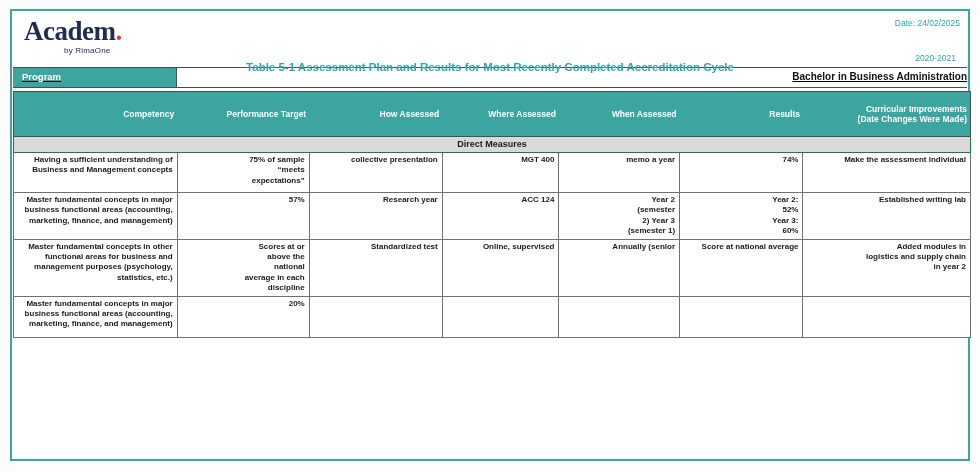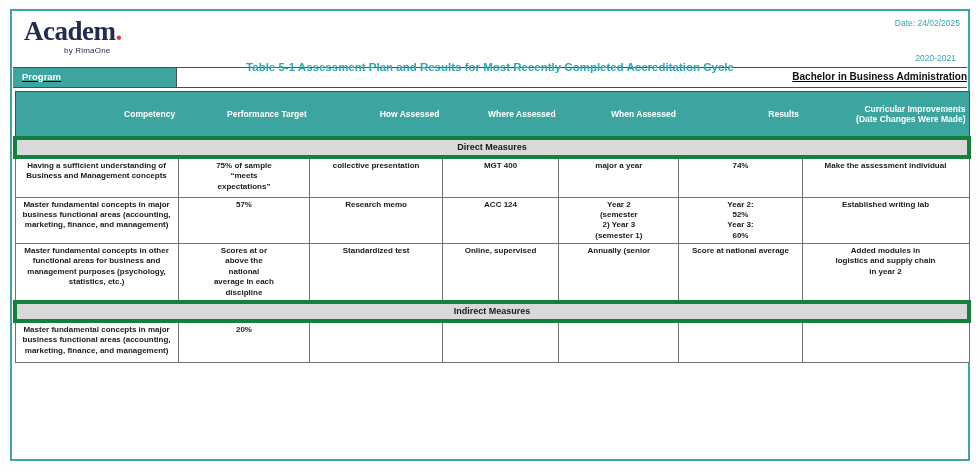--- a/index.html
+++ b/index.html
@@ -100,38 +100,38 @@
     vertical-align: middle;
     height: 40px;
     padding: 2px 3px;
     white-space: pre-line;
     border: none;
     border-bottom: 1px solid #4d4d4d;
   }
   table.main td {
     border: 1px solid #707070;
     vertical-align: top;
-    text-align: center;
+    text-align: right;
     font-size: 8px;
     font-weight: bold;
     color: #1a1a1a;
     line-height: 1.3;
     padding: 2px 4px;
     white-space: pre-line;
     overflow: hidden;
     background: #ffffff;
   }
   tr.band td {
     background: var(--band-gray, #D9D9D9);
     text-align: center;
     vertical-align: middle;
     font-size: 9px;
     height: 13px;
     padding: 1px 0;
-    border: 4px solid #15803d;
+    border: 1px solid #15803d;
     white-space: normal;
   }
 </style>
 </head>
 <body>
 
 <div class="page">
 
   <div class="doc-header">
     <div class="logo-block">
@@ -175,29 +175,29 @@
         <td colspan="7">Direct Measures</td>
       </tr>
 
       <tr style="height:40px">
         <td>Having a sufficient understanding of Business and Management concepts</td>
         <td>75% of sample
 “meets
 expectations”</td>
         <td>collective presentation</td>
         <td>MGT 400</td>
-        <td>major a year</td>
+        <td>memo a year</td>
         <td>74%</td>
         <td>Make the assessment individual</td>
       </tr>
 
       <tr style="height:42px">
         <td>Master fundamental concepts in major business functional areas (accounting, marketing, finance, and management)</td>
         <td>57%</td>
-        <td>Research memo</td>
+        <td>Research year</td>
         <td>ACC 124</td>
         <td>Year 2
 (semester
 2) Year 3
 (semester 1)</td>
         <td>Year 2:
 52%
 Year 3:
 60%</td>
         <td>Established writing lab</td>
@@ -212,23 +212,20 @@
 discipline</td>
         <td>Standardized test</td>
         <td>Online, supervised</td>
         <td>Annually (senior</td>
         <td>Score at national average</td>
         <td>Added modules in
 logistics and supply chain
 in year 2</td>
       </tr>
 
-      <tr class="band">
-        <td colspan="7">Indirect Measures</td>
-      </tr>
 
       <tr style="height:41px">
         <td>Master fundamental concepts in major business functional areas (accounting, marketing, finance, and management)</td>
         <td>20%</td>
         <td></td>
         <td></td>
         <td></td>
         <td></td>
         <td></td>
       </tr>

